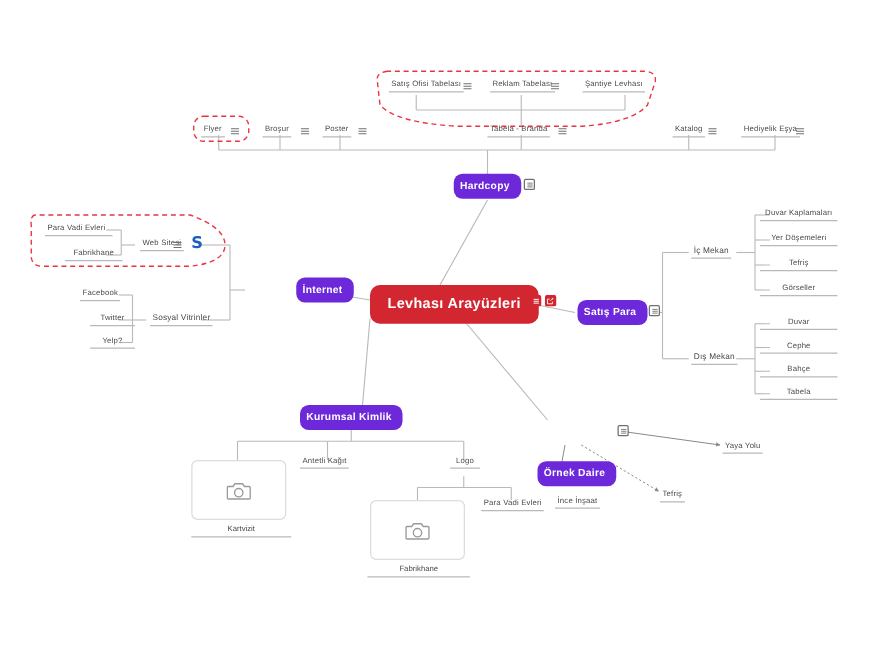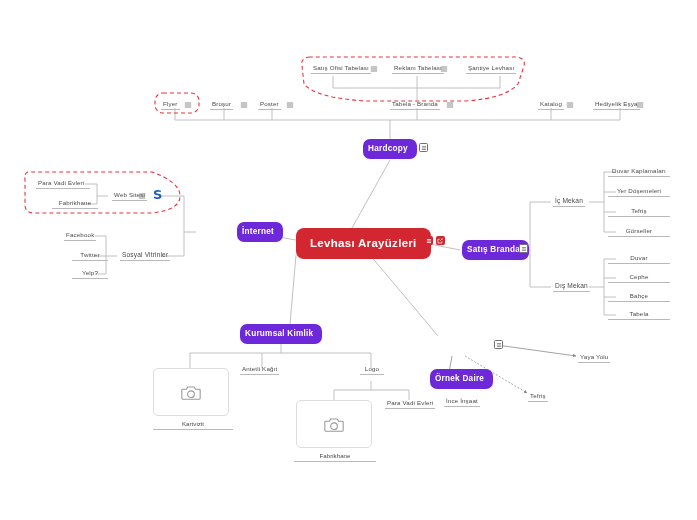--- a/index.html
+++ b/index.html
@@ -367,21 +367,21 @@
           <g fill="none" stroke="#ffffff" stroke-width="1.2">
             <path d="M7.5 1.2 H8.8 V2.6"></path>
             <path d="M8.6 1.4 L5.6 4.4"></path>
             <path d="M8.2 5.6 V8.4 H1.6 V2.2 H4.4"></path>
           </g>
         </svg>
     </span>
   </div>
 
   <div class="node pill" style="left:462px;top:240px;">
-    <span>Satış Branda</span>
+    <span>Satış Para</span>
   </div>
   <div class="iconrow" style="left:519px;top:244px;">
     <span class="badge">
       <svg width="6" height="6" viewBox="0 0 10 10">
           <g stroke="#6d6f73" stroke-width="1.2">
             <line x1="1.5" y1="2.5" x2="8.5" y2="2.5"></line>
             <line x1="1.5" y1="5" x2="8.5" y2="5"></line>
             <line x1="1.5" y1="7.5" x2="8.5" y2="7.5"></line>
           </g>
         </svg>

